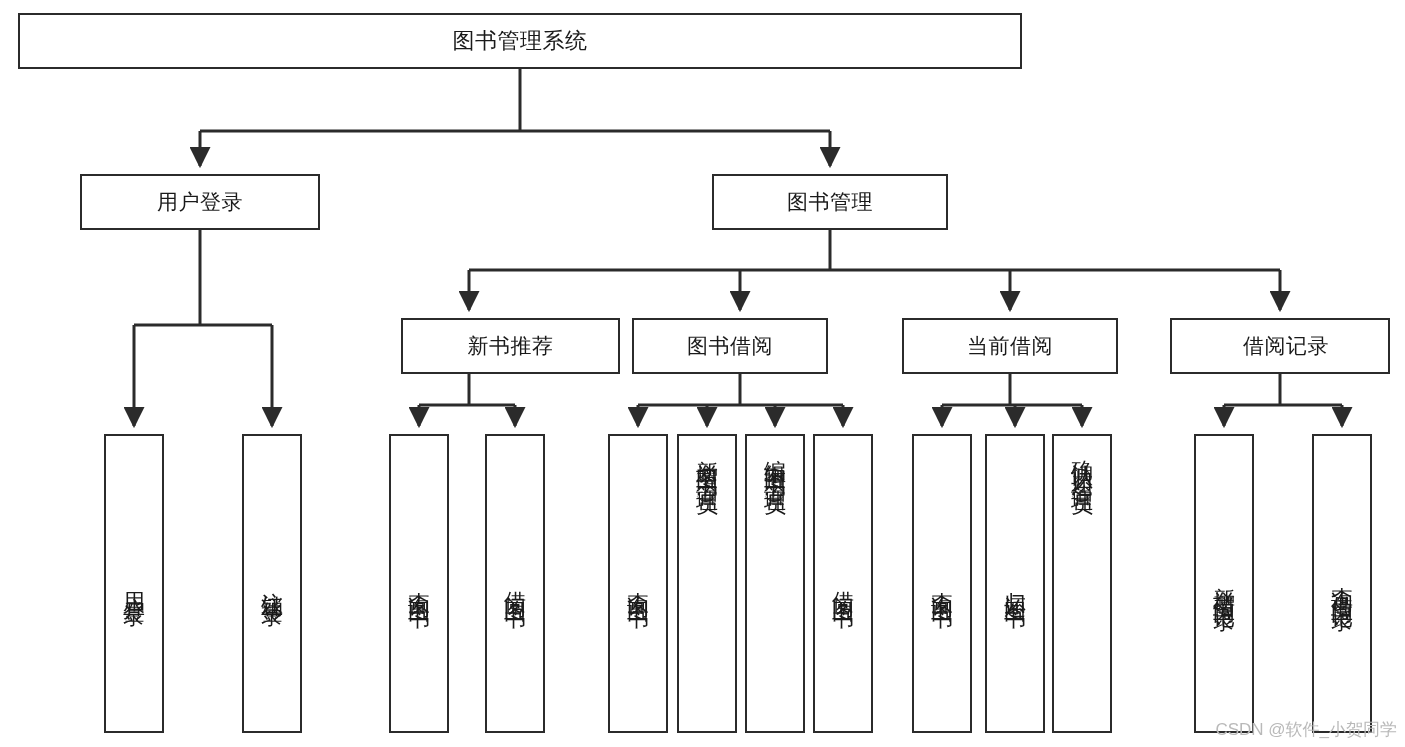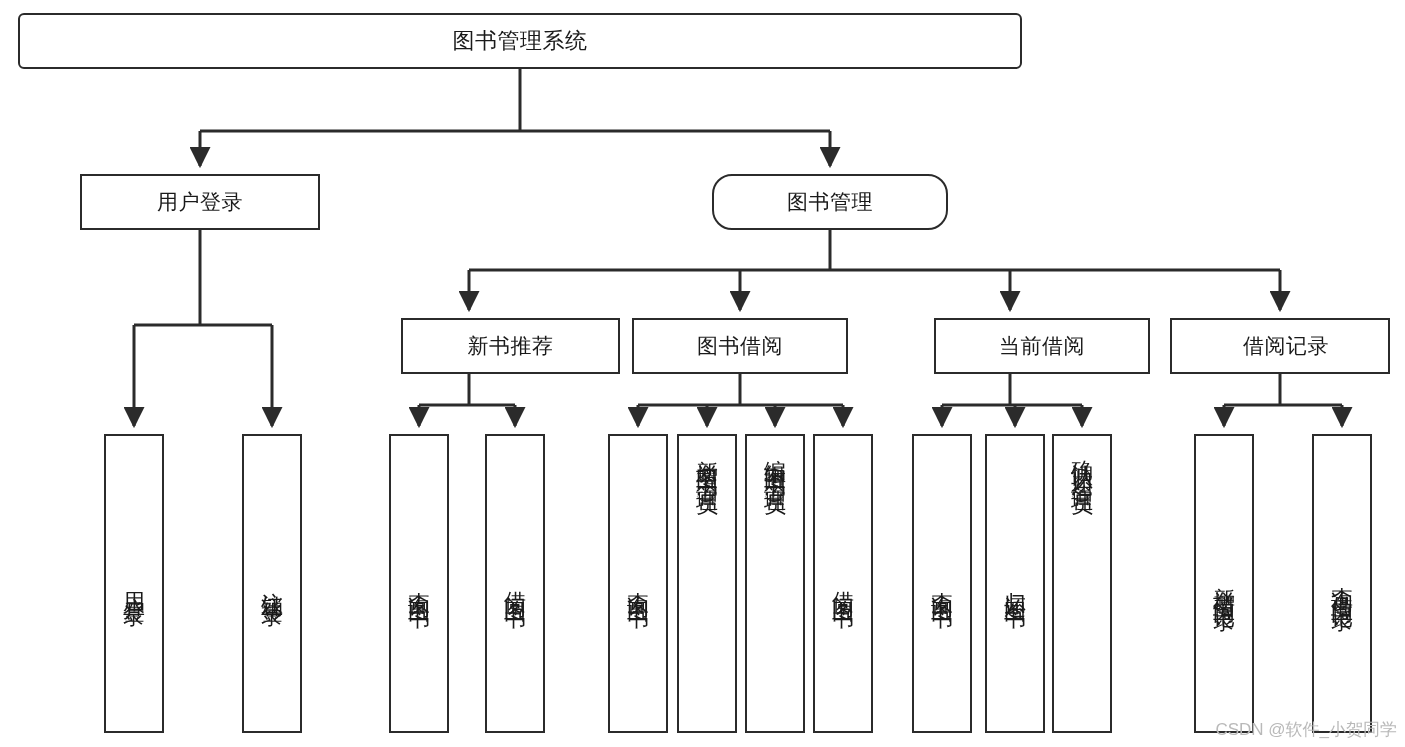--- a/index.html
+++ b/index.html
@@ -127,38 +127,38 @@
       <path d="M 1015 405 L 1015 426" marker-end="url(#arrow)"></path>
       <path d="M 1082 405 L 1082 426" marker-end="url(#arrow)"></path>
 
       <path d="M 1280 374 L 1280 405"></path>
       <path d="M 1224 405 L 1342 405"></path>
       <path d="M 1224 405 L 1224 426" marker-end="url(#arrow)"></path>
       <path d="M 1342 405 L 1342 426" marker-end="url(#arrow)"></path>
     </g>
   </svg>
 
-  <div class="node-box node-h node-root" style="left:18px; top:13px; width:1004px; height:56px;border-radius:6px;">
+  <div class="node-box node-h node-root" style="left:18px; top:13px; width:1004px; height:56px;">
     <span class="node-label">图书管理系统</span>
   </div>
 
   <div class="node-box node-h" style="left:80px; top:174px; width:240px; height:56px;">
     <span class="node-label">用户登录</span>
   </div>
-  <div class="node-box node-h" style="left:712px; top:174px; width:236px; height:56px;border-radius:20px;">
+  <div class="node-box node-h" style="left:712px; top:174px; width:236px; height:56px;">
     <span class="node-label">图书管理</span>
   </div>
 
   <div class="node-box node-h" style="left:360px; top:318px; width:219px; height:56px;margin-left:41px;">
     <span class="node-label">新书推荐</span>
   </div>
-  <div class="node-box node-h" style="left:632px; top:318px; width:216px; height:56px;">
+  <div class="node-box node-h" style="left:632px; top:318px; width:196px; height:56px;">
     <span class="node-label">图书借阅</span>
   </div>
-  <div class="node-box node-h" style="left:902px; top:318px; width:216px; height:56px;margin-left:32px;">
+  <div class="node-box node-h" style="left:902px; top:318px; width:216px; height:56px;">
     <span class="node-label">当前借阅</span>
   </div>
   <div class="node-box node-h" style="left:1170px; top:318px; width:220px; height:56px;padding-left:12px;">
     <span class="node-label">借阅记录</span>
   </div>
 
   <div class="node-box node-v" style="left:104px; top:434px; width:60px; height:299px;">
     <span class="node-label">用户登录</span>
   </div>
   <div class="node-box node-v" style="left:242px; top:434px; width:60px; height:299px;">

